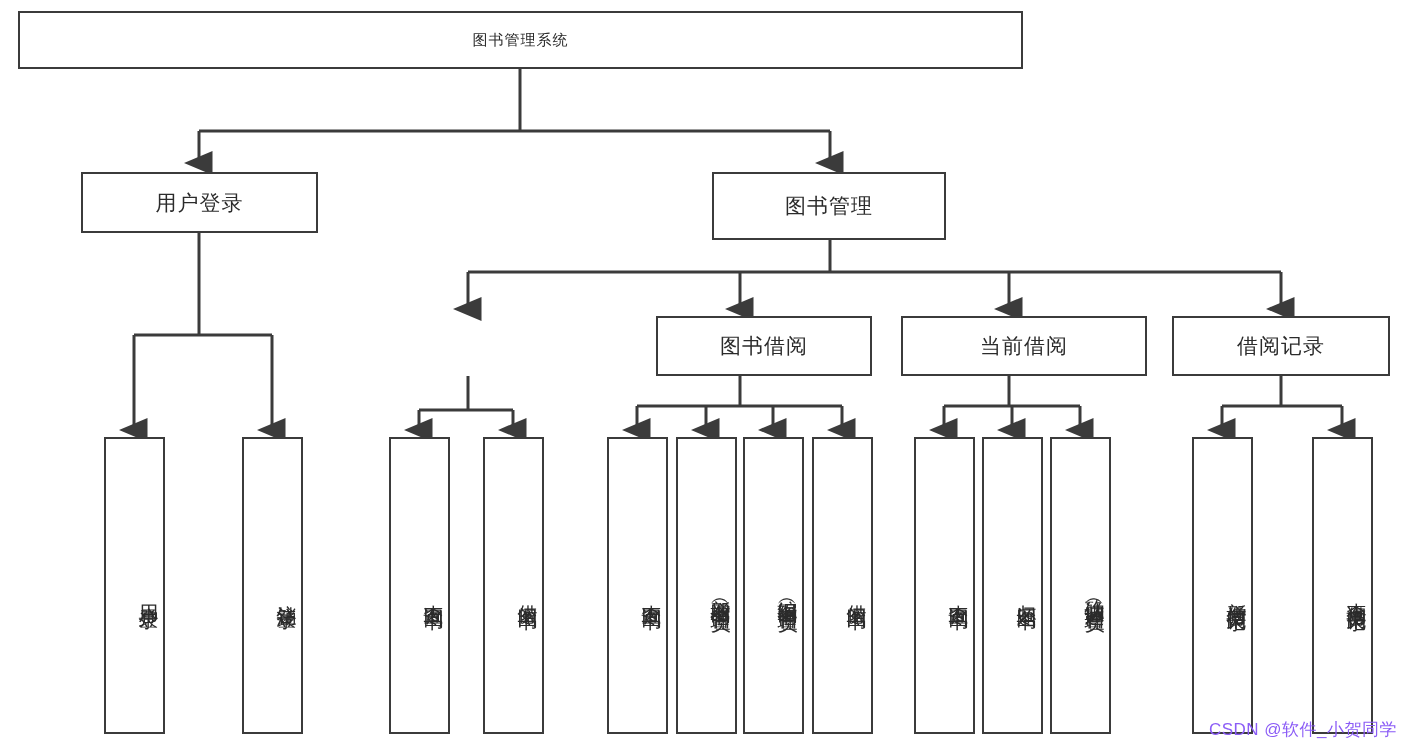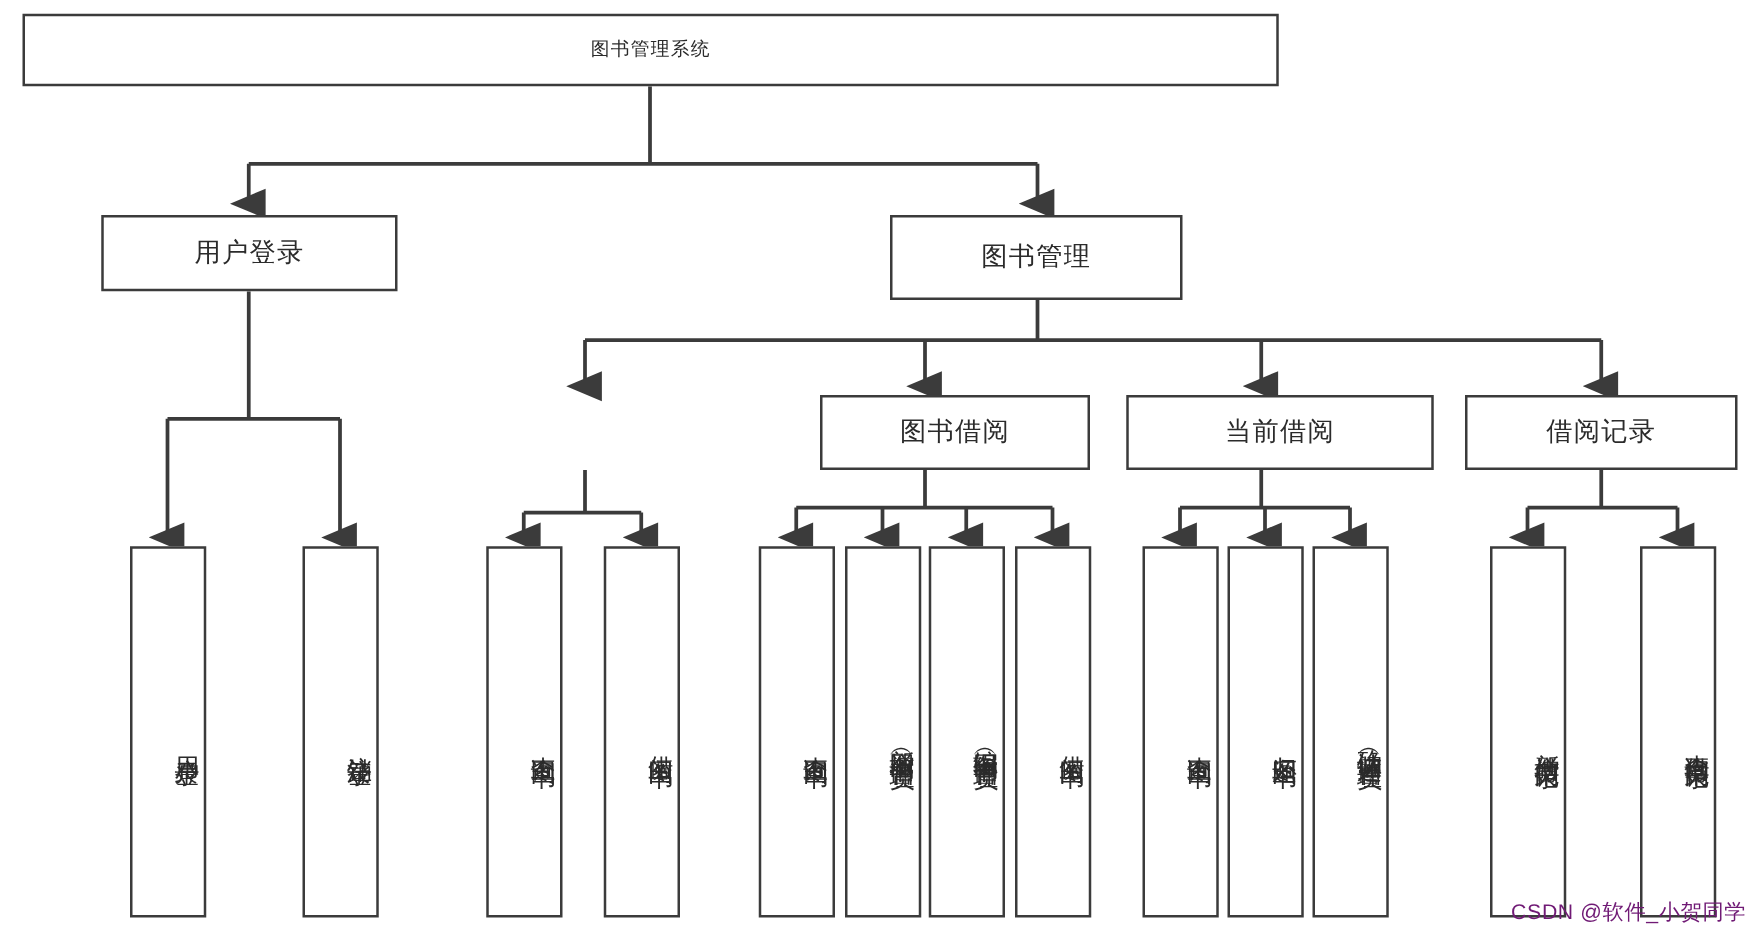--- a/index.html
+++ b/index.html
@@ -55,21 +55,21 @@
   .node.vert .vlabel {
     writing-mode: vertical-rl;
     text-orientation: upright;
     display: block;
   }
   .watermark {
     position: absolute;
     right: 8px;
     bottom: 6px;
     font-size: 17px;
-    color: #701a75;
+    color: #8b5cf6;
     letter-spacing: 0.5px;
     white-space: nowrap;
   }
 </style>
 </head>
 <body>
 
 <div id="canvas">
 
   <svg class="wires" viewBox="0 0 1405 747">

